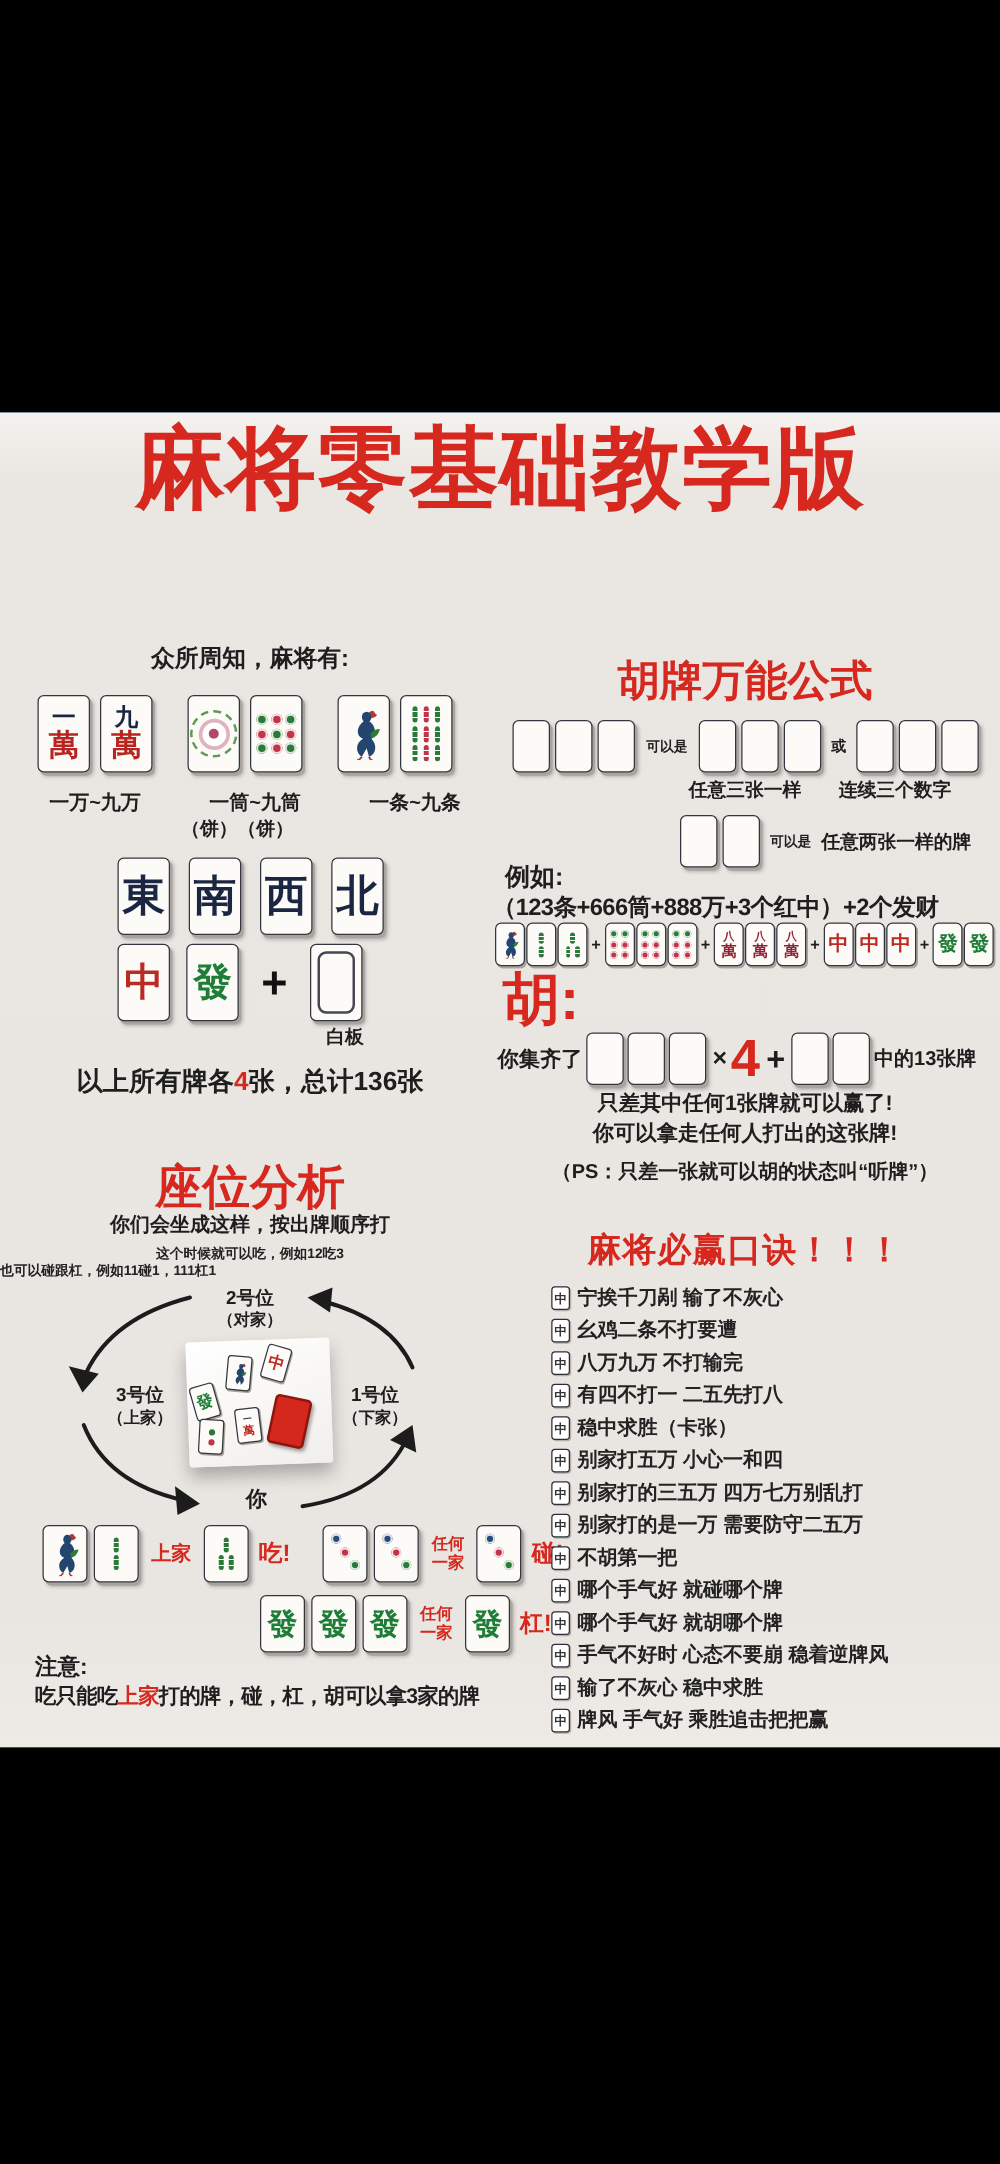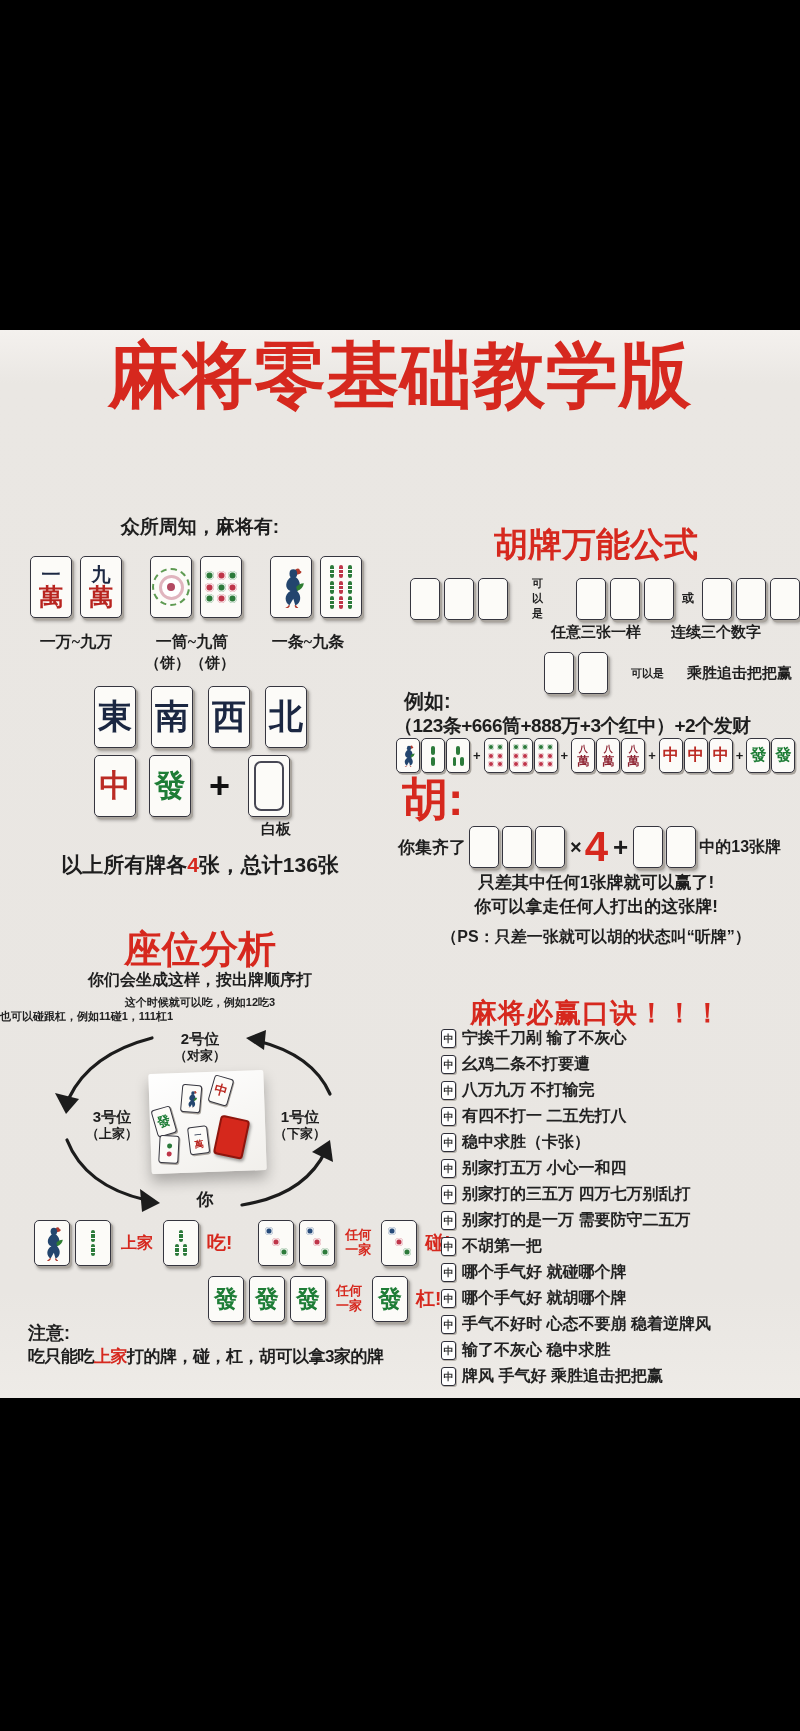--- a/index.html
+++ b/index.html
@@ -63,21 +63,21 @@
   .bamcol{display:flex;flex-direction:column;gap:2px;align-items:center;}
   .bamtri{display:flex;flex-direction:column;gap:2px;align-items:center;}
   .bamrow{display:flex;gap:4px;justify-content:center;}
   .bamgrid{display:grid;grid-template-columns:repeat(3,auto);gap:2.5px 4.5px;}
   .tile svg{width:72%;display:block;}
 
   
   .intro{top:184px;left:0;width:400px;text-align:center;font-size:19px;font-weight:800;}
   .suit-row{top:226px;left:30px;display:flex;gap:28px;}
   .pair{display:flex;gap:8px;}
-  .suit-labels{top:302px;left:30px;display:flex;gap:24px;font-family:Liberation Serif, serif;}
+  .suit-labels{top:302px;left:30px;display:flex;gap:36px;}
   .suit-labels span{width:92px;text-align:center;font-size:16px;font-weight:800;}
   .bing{top:324px;left:122px;width:136px;text-align:center;font-size:15px;font-weight:800;}
   .winds-row{top:356px;left:94px;display:flex;gap:15px;}
   .honors-row{top:425px;left:94px;display:flex;align-items:center;}
   .dragons{display:flex;gap:13px;}
   .plus-big{font-size:36px;font-weight:900;margin:0 18px;color:#111;line-height:1;}
   .baiban{top:490px;left:234px;width:84px;text-align:center;font-size:15px;font-weight:800;}
   .total{top:521px;left:0;width:400px;text-align:center;font-size:21px;font-weight:900;}
   .seat-title{top:594px;left:0;width:400px;text-align:center;font-size:38px;font-weight:900;color:#d6281e;}
   .seat-sub1{top:640px;left:0;width:400px;text-align:center;font-size:16px;font-weight:800;}
@@ -106,41 +106,41 @@
   .who2{display:flex;flex-direction:column;font-size:13px;font-weight:900;line-height:1.15;margin:0 4px;text-align:center;}
   .action{font-size:19px;font-weight:900;margin:0 6px 0 2px;}
   .gap-l{margin-left:14px;}
   .note-title{top:991px;left:28px;font-size:18px;font-weight:900;}
   .note-line{top:1015px;left:28px;font-size:17px;font-weight:800;white-space:nowrap;letter-spacing:-0.5px;}
 
   
   .f-title{top:192px;left:0;width:408px;text-align:center;font-size:34px;font-weight:900;color:#d6281e;}
   .f-row{top:246px;left:18px;display:flex;align-items:center;gap:5px;}
   .f-grp{display:flex;gap:4px;}
-  .keyishi{font-size:11px;font-weight:900;margin:0 19px;}
+  .keyishi{font-size:11px;font-weight:900;margin:0 4px;}
   .orx{font-size:12px;font-weight:900;margin:0 3px;}
   .lab1{top:293px;left:140px;width:128px;text-align:center;font-size:15px;font-weight:900;}
   .lab2{top:293px;left:258px;width:132px;text-align:center;font-size:15px;font-weight:900;}
   .p-row{top:322px;left:152px;display:flex;align-items:center;gap:4px;}
   .p-label{font-size:15px;font-weight:900;}
   .ex-label{top:358px;left:12px;font-size:20px;font-weight:900;}
   .ex-formula{top:383px;left:2px;width:406px;font-size:19px;font-weight:900;white-space:nowrap;letter-spacing:-0.5px;}
   .ex-tiles{top:408px;left:4px;display:flex;align-items:center;gap:2px;}
   .explus{font-size:13px;font-weight:900;margin:0 1px;}
   .hu-title{top:446px;left:10px;font-size:46px;font-weight:900;color:#d6281e;line-height:1;}
   .hu-row{top:496px;left:6px;display:flex;align-items:center;gap:3px;}
   .hu-pre{font-size:17px;font-weight:900;}
   .hu-times{font-size:20px;font-weight:900;margin-left:2px;}
   .hu-four{font-size:42px;font-weight:900;color:#d6281e;line-height:1;}
   .hu-plus{font-size:26px;font-weight:900;margin:0 2px;}
   .hu-post{font-size:16px;font-weight:900;}
   .win1{top:541px;left:0;width:408px;text-align:center;font-size:17px;font-weight:900;}
   .win2{top:565px;left:0;width:408px;text-align:center;font-size:17px;font-weight:900;}
   .ps{top:597px;left:0;width:408px;text-align:center;font-size:16px;font-weight:700;}
-  .tips-title{top:652px;left:0;width:408px;text-align:center;font-size:27px;font-weight:900;color:#d6281e;letter-spacing:1px;margin-top:13px;}
+  .tips-title{top:652px;left:0;width:408px;text-align:center;font-size:27px;font-weight:900;color:#d6281e;letter-spacing:1px;}
   .tips{top:698px;left:49px;display:flex;flex-direction:column;gap:5px;}
   .tip{display:flex;align-items:center;gap:6px;}
   .tip-bullet{width:15px;height:19px;border:1.5px solid #2e2e38;border-radius:3px;background:#fff;
     display:flex;align-items:center;justify-content:center;font-size:10px;font-weight:900;color:#333;
     box-shadow:1px 1px 0 #b5b0a9;flex:none;box-sizing:border-box;}
   .tip-text{font-size:16px;font-weight:700;white-space:nowrap;color:#222;}
 </style>
 </head>
 <body>
 
@@ -437,21 +437,21 @@
       </div>
       <div class="abs lab1">任意三张一样</div>
       <div class="abs lab2">连续三个数字</div>
 
       <div class="abs p-row">
         <div class="f-grp">
             <div class="tile md2 c-X"></div>
             <div class="tile md2 c-X"></div>
           </div>
         <span class="keyishi">可以是</span>
-        <span class="p-label">乘胜追击把把赢</span>
+        <span class="p-label">任意两张一样的牌</span>
       </div>
 
       <div class="abs ex-label">例如:</div>
       <div class="abs ex-formula">（123条+666筒+888万+3个红中）+2个发财</div>
 
       <div class="abs ex-tiles">
         <div class="f-grp" style="gap:1px">
             <div class="tile xs c-b1">
               <svg viewBox="0 0 30 44">
                 <path d="M19 4 q4 -3 5 1 q3 1 0 3 l-3 1 z" fill="#b03a2e"></path>

